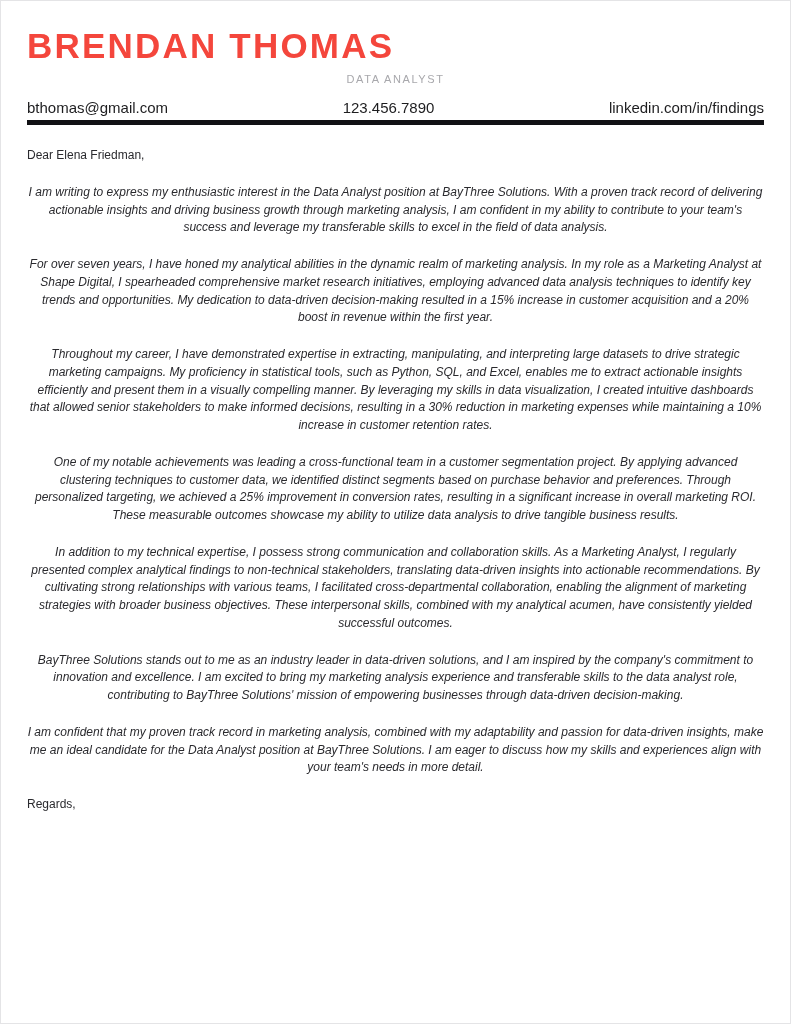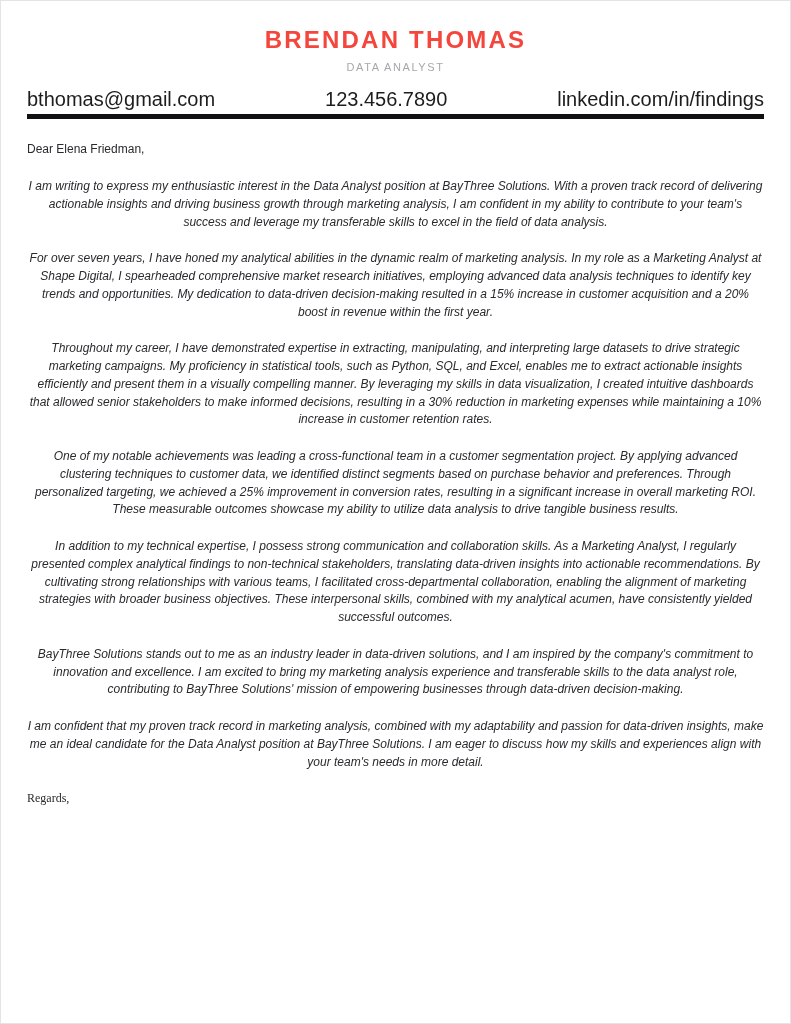--- a/index.html
+++ b/index.html
@@ -26,24 +26,23 @@
     overflow: hidden;
   }
 
   
   .letterhead {
     padding-top: 26px;
   }
 
   .full-name {
     margin: 0;
-    text-align: center;
     color: #f4463c;
     font-family: "Liberation Sans", sans-serif;
-    font-size: 24px;
+    font-size: 35px;
     font-weight: bold;
     letter-spacing: 2.2px;
     line-height: 1.06;
     text-transform: uppercase;
   }
 
   .job-title {
     margin: 9px 0 0 0;
     text-align: center;
     color: #a8a8ac;
@@ -53,21 +52,21 @@
     text-transform: uppercase;
   }
 
   .contact-row {
     display: flex;
     align-items: flex-end;
     justify-content: space-between;
     margin-top: 14px;
     padding-bottom: 2px;
     color: #1d1d1f;
-    font-size: 20px;
+    font-size: 15px;
     line-height: 1.2;
   }
 
   .contact-item {
     white-space: nowrap;
   }
 
   .contact-item.email   { flex: 0 0 auto; text-align: left; }
   .contact-item.phone   { flex: 1 1 auto; text-align: center; }
   .contact-item.website { flex: 0 0 auto; text-align: right; }
@@ -91,21 +90,20 @@
   }
 
   .letter-paragraph {
     margin: 0 0 19px 0;
     text-align: center;
     font-style: italic;
   }
 
   .closing {
     margin: 0 0 19px 0;
-    font-family: Liberation Serif, serif;
   }
 </style>
 </head>
 <body>
 
 <div class="page">
 
   <div class="letterhead">
 
     <h1 class="full-name">BRENDAN THOMAS</h1>

